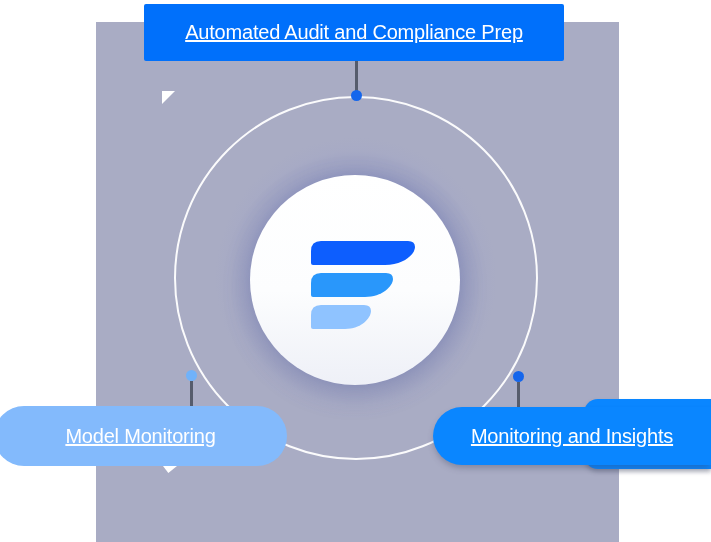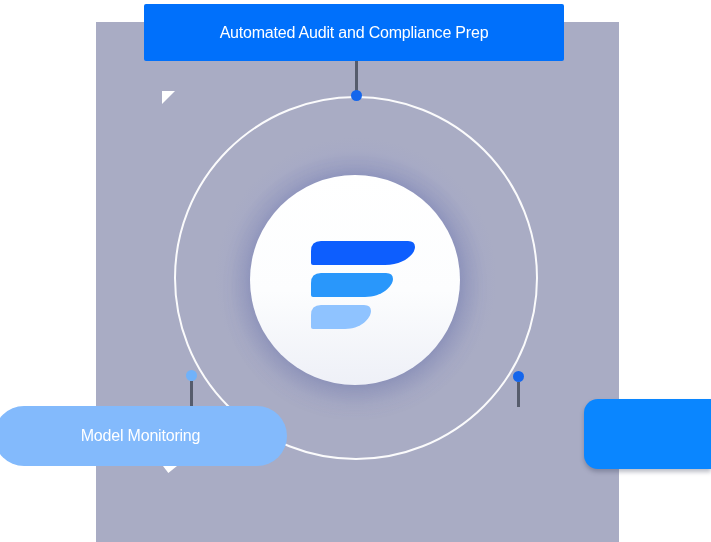--- a/index.html
+++ b/index.html
@@ -43,22 +43,23 @@
   .dot-right{left:513px;top:371px;background:var(--dot-blue);}
   .hub{
     position:absolute;left:250px;top:175px;width:210px;height:210px;
     border-radius:50%;
     background:linear-gradient(180deg,#ffffff 0%,#fcfdfe 55%,#eef0f7 100%);
     box-shadow:0 8px 28px rgba(90,98,145,0.22);
   }
   .hub svg{position:absolute;left:61px;top:66px;}
   .label{
     position:absolute;display:flex;align-items:center;justify-content:center;
-    color:#ffffff;font-size:16px;font-weight:500;letter-spacing:-0.2px;
+    color:#ffffff;font-size:20px;font-weight:500;letter-spacing:-0.2px;
     white-space:nowrap;
+    text-decoration:underline;
   }
   .label-top{
     left:144px;top:4px;width:420px;height:57px;
     background:var(--label-top-blue);border-radius:2px;
   }
   .pill-left{
     left:-6px;top:406px;width:293px;height:60px;
     background:var(--pill-light-blue);border-radius:30px;
   }
   .pill-right-back{
@@ -104,14 +105,17 @@
 
   <div class="label label-top">
     <span>Automated Audit and Compliance Prep</span>
   </div>
 
   <div class="label pill-left">
     <span>Model Monitoring</span>
   </div>
 
   <div class="pill-right-back"></div>
+  <div class="label pill-right">
+    <span>Monitoring and Insights</span>
+  </div>
 
 </div>
 
 </body></html>

